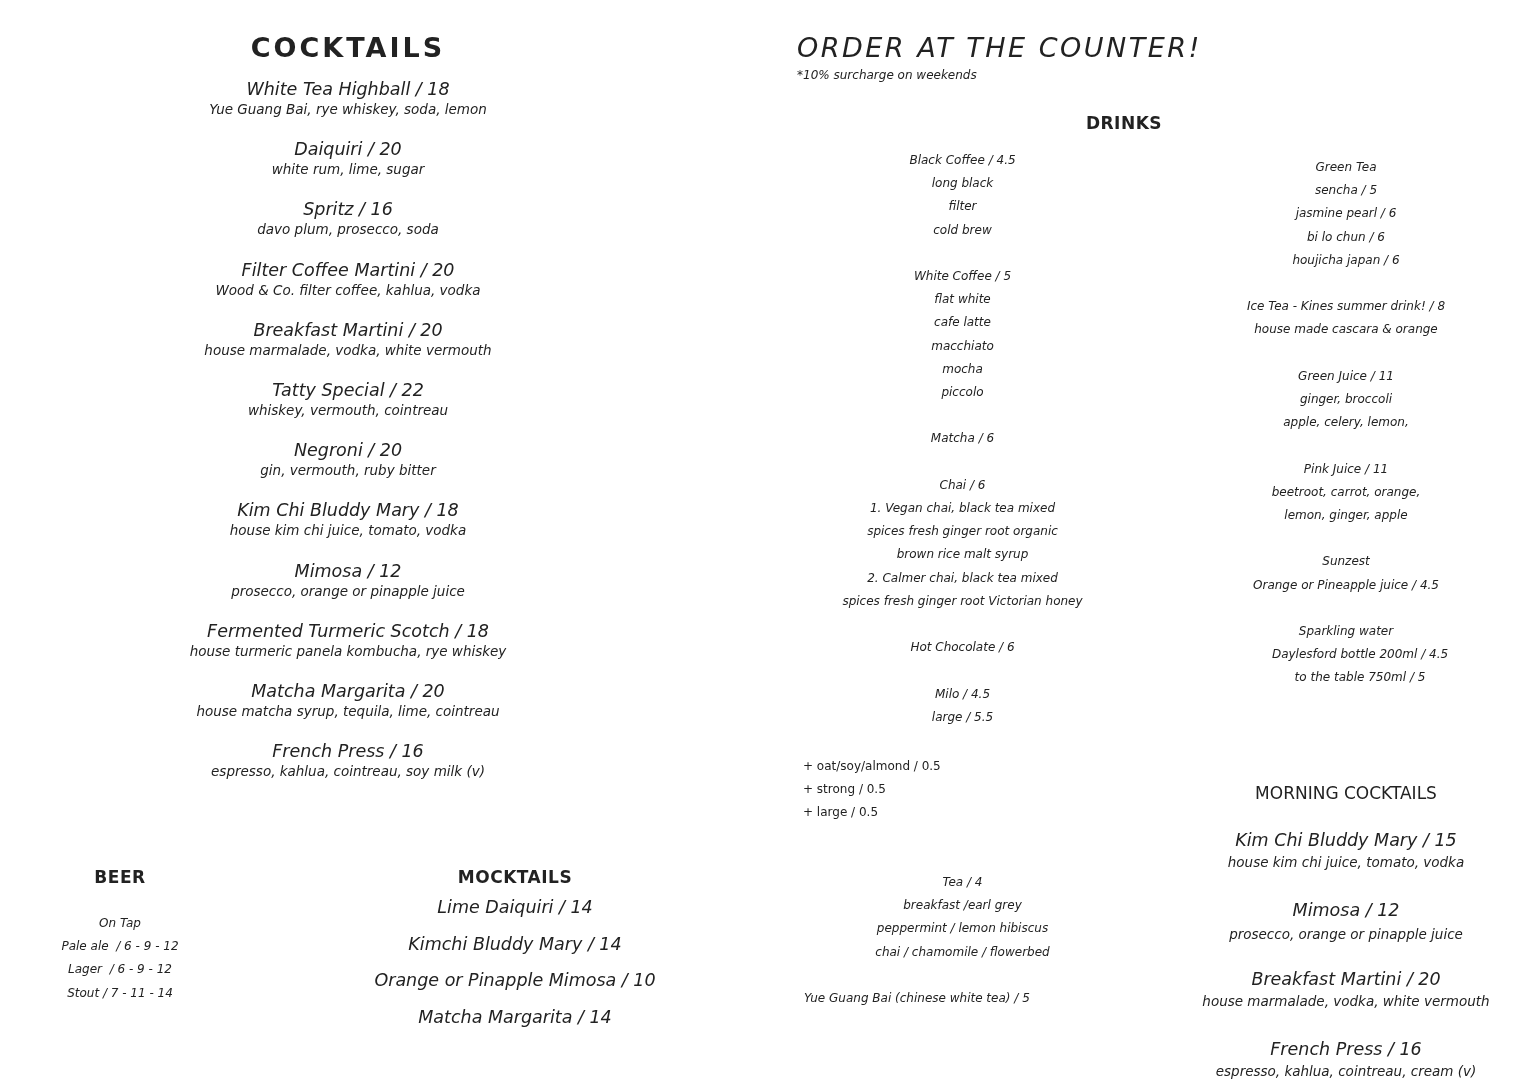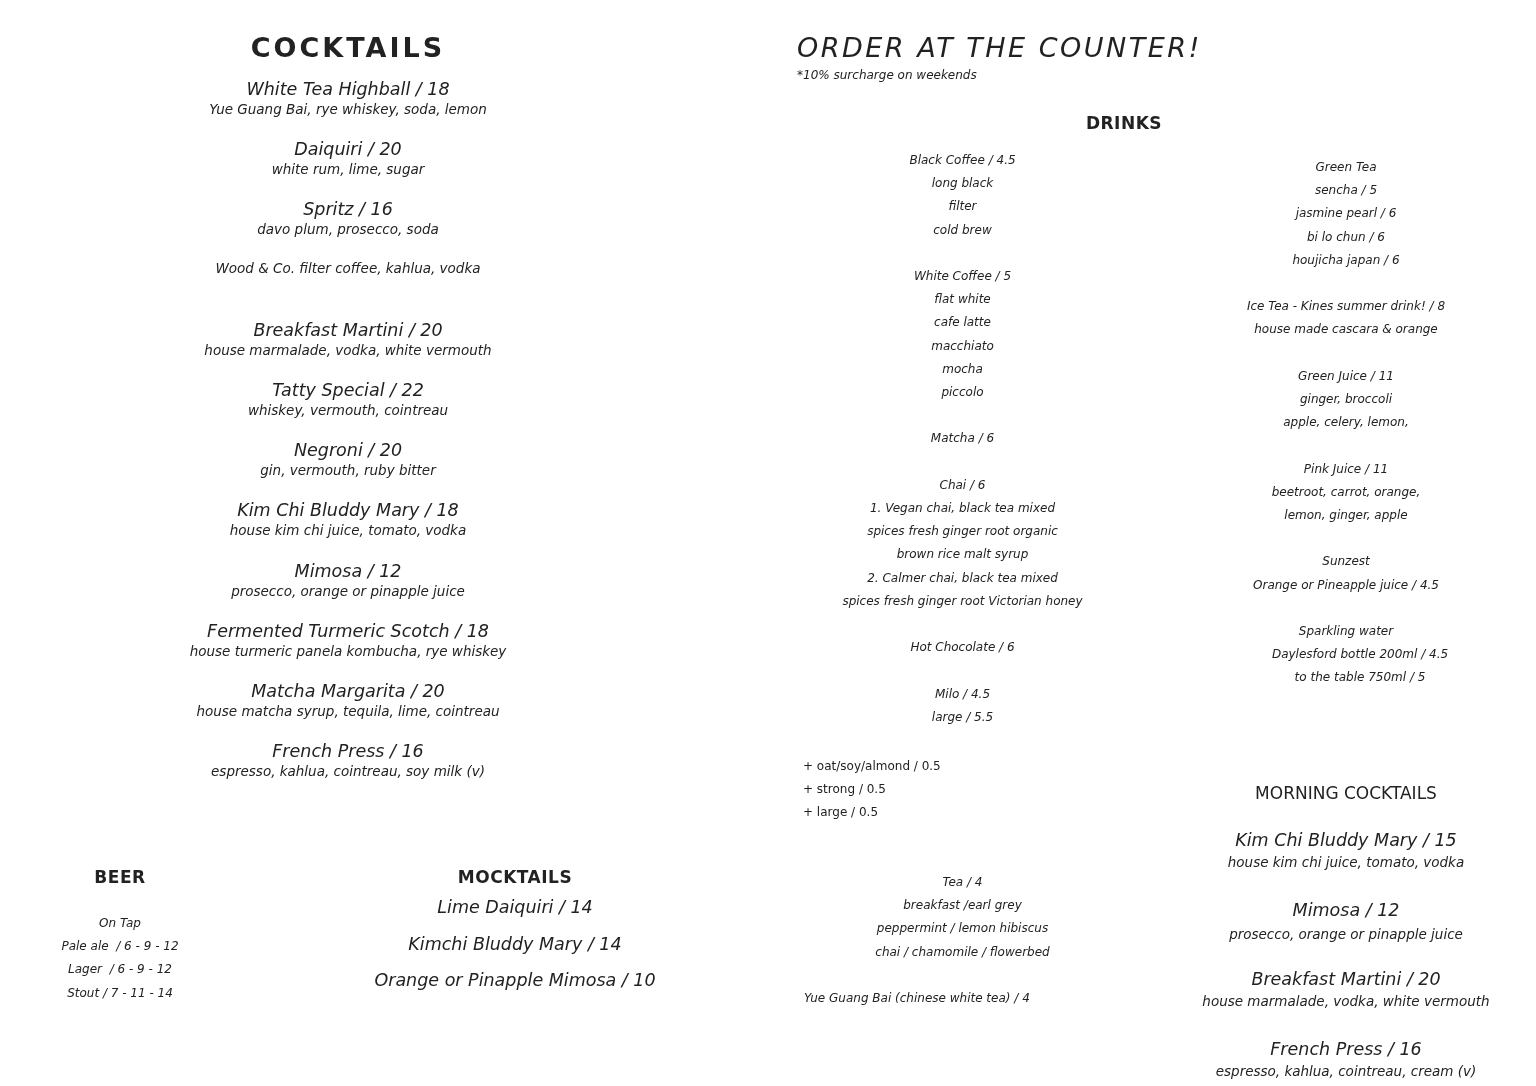--- a/index.html
+++ b/index.html
@@ -32,20 +32,21 @@
       </div>
     <div class="cocktail">
         <div class="name">Daiquiri / 20</div>
         <div class="desc">white rum, lime, sugar</div>
       </div>
     <div class="cocktail">
         <div class="name">Spritz / 16</div>
         <div class="desc">davo plum, prosecco, soda</div>
       </div>
     <div class="cocktail">
+        <div class="name">Filter Coffee Martini / 20</div>
         <div class="desc">Wood &amp; Co. filter coffee, kahlua, vodka</div>
       </div>
     <div class="cocktail">
         <div class="name">Breakfast Martini / 20</div>
         <div class="desc">house marmalade, vodka, white vermouth</div>
       </div>
     <div class="cocktail">
         <div class="name">Tatty Special / 22</div>
         <div class="desc">whiskey, vermouth, cointreau</div>
       </div>
@@ -82,20 +83,21 @@
   <div class="line" style="white-space:pre;">Pale ale  / 6 - 9 - 12</div>
   <div class="line" style="white-space:pre;">Lager  / 6 - 9 - 12</div>
   <div class="line">Stout / 7 - 11 - 14</div>
 </section>
 
 <section class="abs c" style="left:340px; top:866px; width:350px;">
   <div class="h-sm" style="line-height:22px; margin-bottom:1px;">MOCKTAILS</div>
   <div class="mock-item">Lime Daiquiri / 14</div>
   <div class="mock-item">Kimchi Bluddy Mary / 14</div>
   <div class="mock-item">Orange or Pinapple Mimosa / 10</div>
+  <div class="mock-item">Matcha Margarita / 14</div>
 </section>
 
 <header class="abs" style="left:797px; top:30px; width:500px;">
   <div style="font-size:27px; font-style:italic; letter-spacing:2.5px; line-height:36px;">ORDER AT THE COUNTER!</div>
   <div style="font-size:12px; font-style:italic; line-height:18px;">*10% surcharge on weekends</div>
 </header>
 
 <div class="abs h-sm c" style="left:1074px; top:112px; width:100px; line-height:22px;">DRINKS</div>
 
 <section class="abs c" style="left:790px; top:149px; width:345px;">
@@ -139,21 +141,21 @@
   <div class="line plain">+ strong / 0.5</div>
   <div class="line plain">+ large / 0.5</div>
 </section>
 
 <section class="abs c" style="left:790px; top:871px; width:345px;">
   <div class="line">Tea / 4</div>
   <div class="line">breakfast /earl grey</div>
   <div class="line">peppermint / lemon hibiscus</div>
   <div class="line">chai / chamomile / flowerbed</div>
   <div class="gap"></div>
-  <div class="line" style="text-align:left; padding-left:14px;">Yue Guang Bai (chinese white tea) / 4</div>
+  <div class="line" style="text-align:left; padding-left:14px;">Yue Guang Bai (chinese white tea) / 5</div>
 </section>
 
 <section class="abs c" style="left:1190px; top:156px; width:312px;">
   <div>
     <div class="line">Green Tea</div>
     <div class="line">sencha / 5</div>
     <div class="line">jasmine pearl / 6</div>
     <div class="line">bi lo chun / 6</div>
     <div class="line">houjicha japan / 6</div>
   </div>

